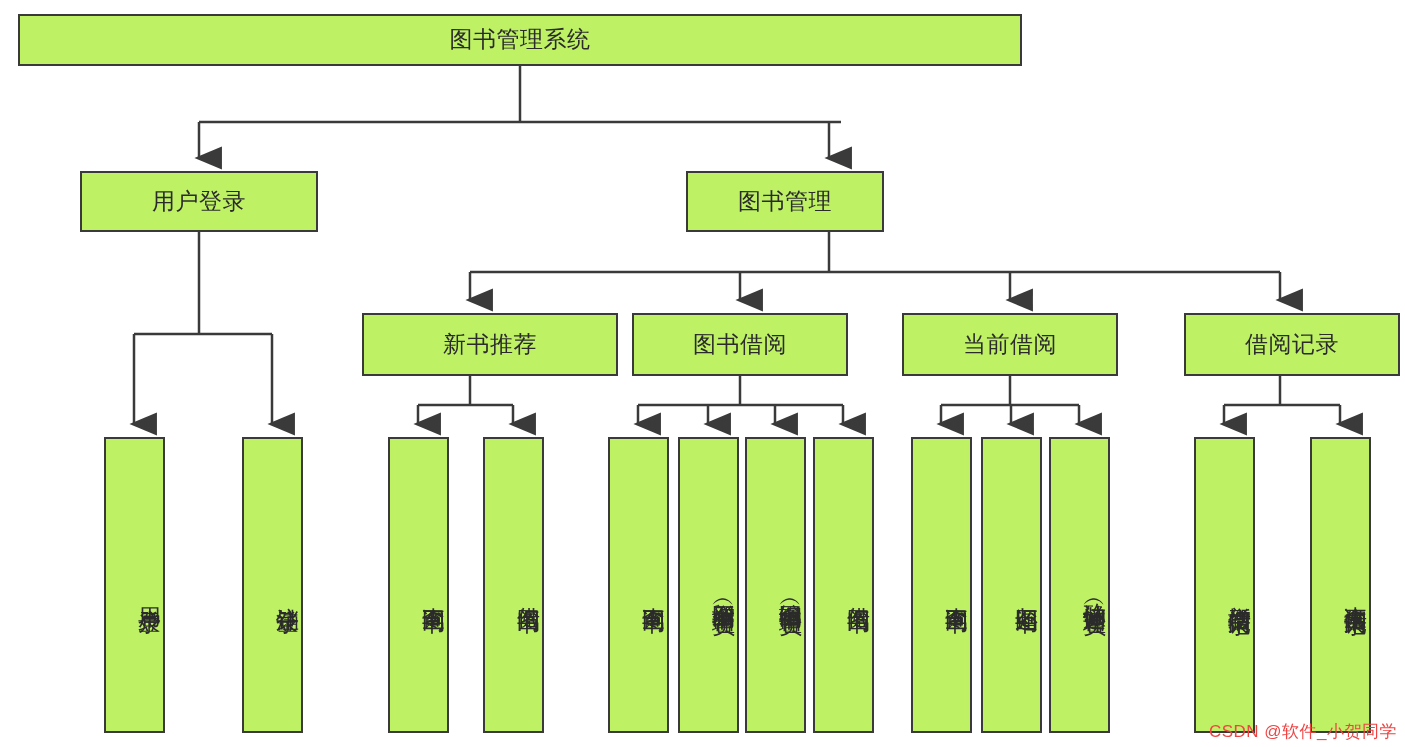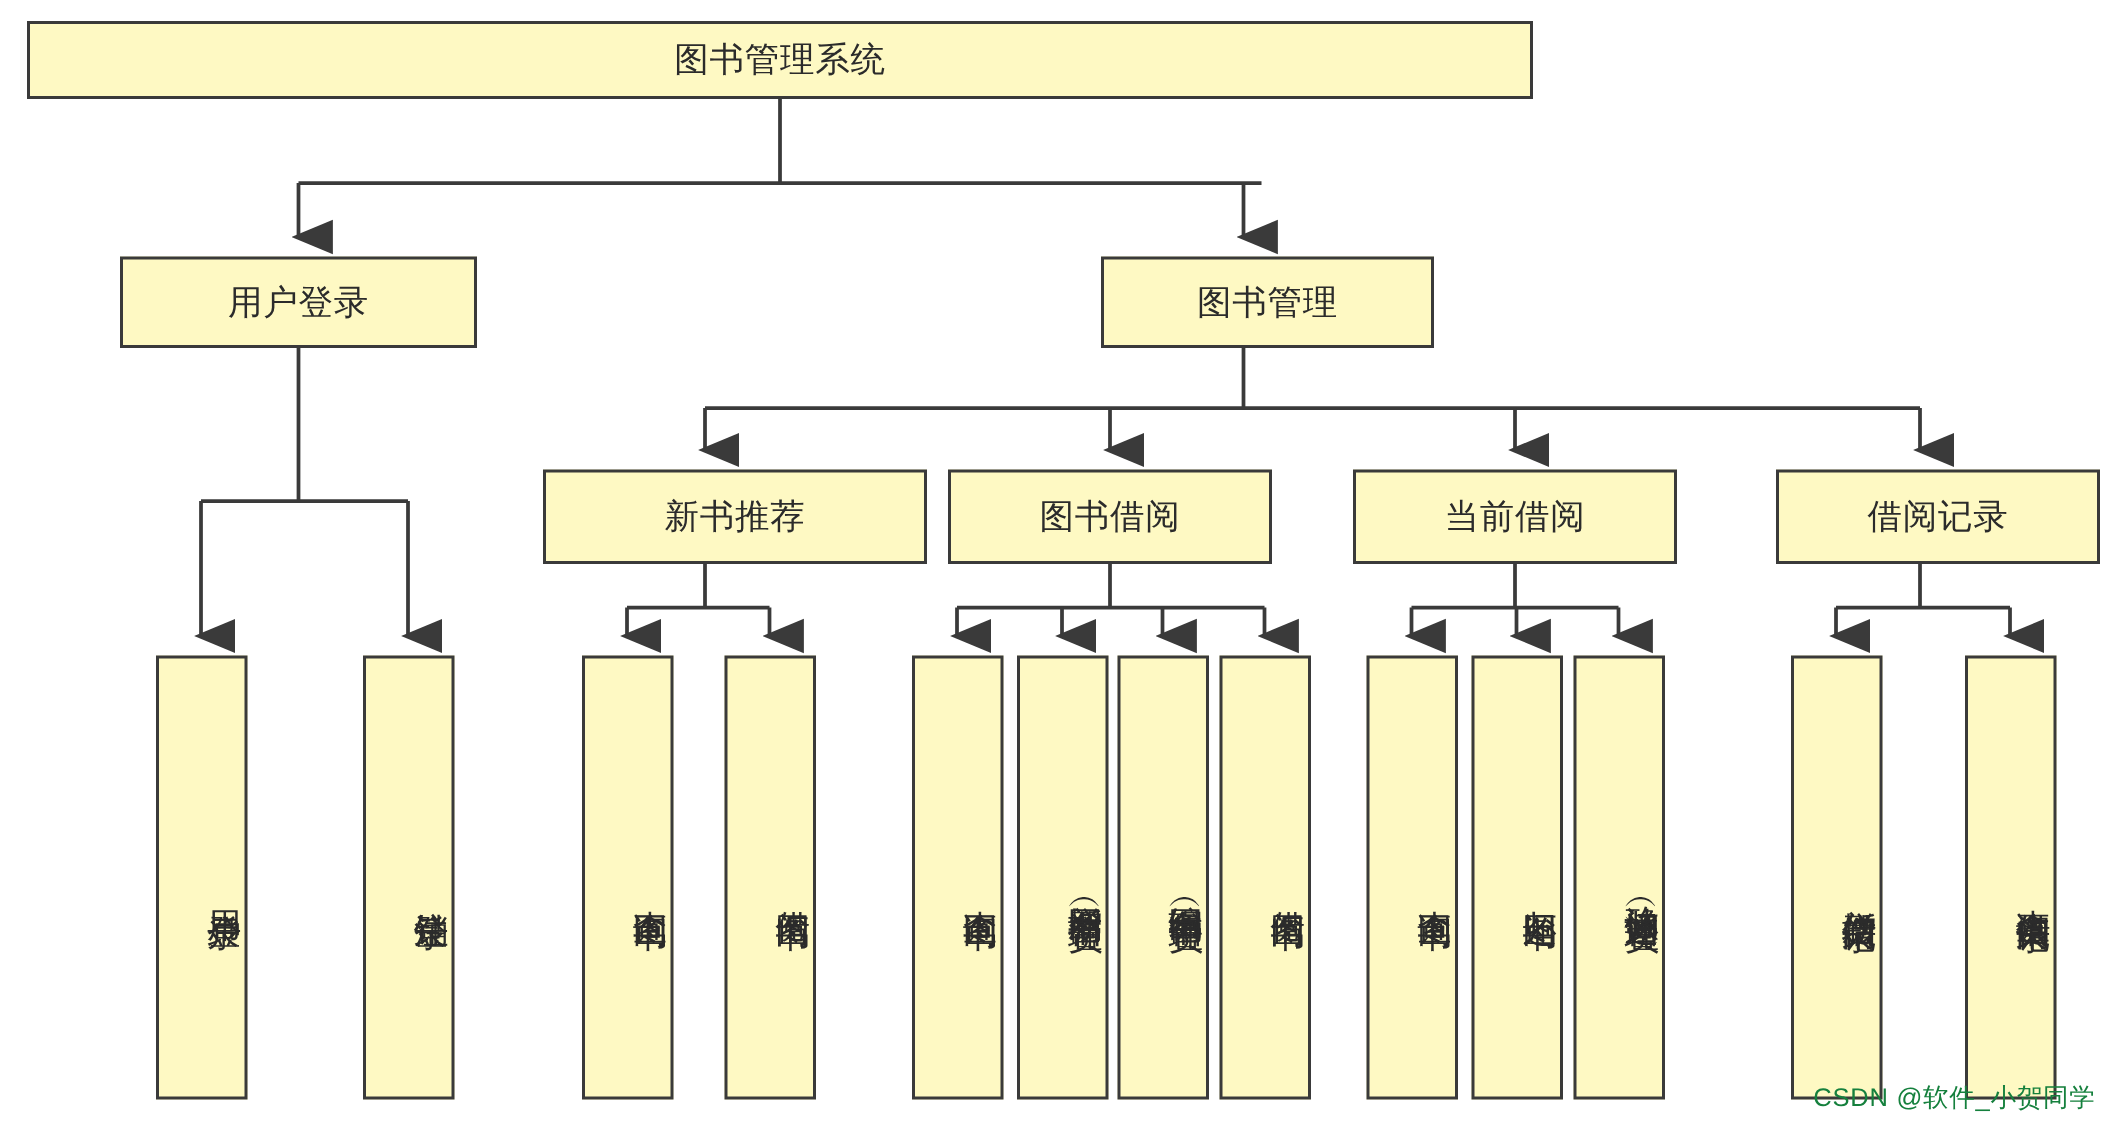--- a/index.html
+++ b/index.html
@@ -20,21 +20,21 @@
   #wires {
     position: absolute;
     left: 0; top: 0;
     width: 1405px;
     height: 747px;
     pointer-events: none;
   }
   .node {
     position: absolute;
     box-sizing: border-box;
-    background: #fef9c3;
+    background: #bef264;
     border: 2.5px solid #3a3a3a;
     display: flex;
     align-items: center;
     justify-content: center;
     color: #2b2b2b;
   }
   .node.horiz {
     font-size: 23px;
     letter-spacing: 0.5px;
     line-height: 1.2;
@@ -51,21 +51,21 @@
   }
   .node .lbl {
     display: block;
     text-align: center;
   }
   #watermark {
     position: absolute;
     right: 8px;
     bottom: 4px;
     font-size: 17px;
-    color: #15803d;
+    color: #ef4444;
     letter-spacing: 0.5px;
     white-space: nowrap;
     user-select: none;
   }
 </style>
 </head>
 <body>
 
 <div id="stage">
 
@@ -119,21 +119,21 @@
     </g>
   </svg>
 
   <div class="node horiz" style="left:18px; top:14px; width:1004px; height:52px;">
     <span class="lbl">图书管理系统</span>
   </div>
 
   <div class="node horiz" style="left:80px; top:171px; width:238px; height:61px;">
     <span class="lbl">用户登录</span>
   </div>
-  <div class="node horiz" style="left:734px; top:171px; width:222px; height:61px;">
+  <div class="node horiz" style="left:686px; top:171px; width:198px; height:61px;">
     <span class="lbl">图书管理</span>
   </div>
 
   <div class="node horiz" style="left:362px; top:313px; width:256px; height:63px;">
     <span class="lbl">新书推荐</span>
   </div>
   <div class="node horiz" style="left:632px; top:313px; width:216px; height:63px;">
     <span class="lbl">图书借阅</span>
   </div>
   <div class="node horiz" style="left:902px; top:313px; width:216px; height:63px;">

